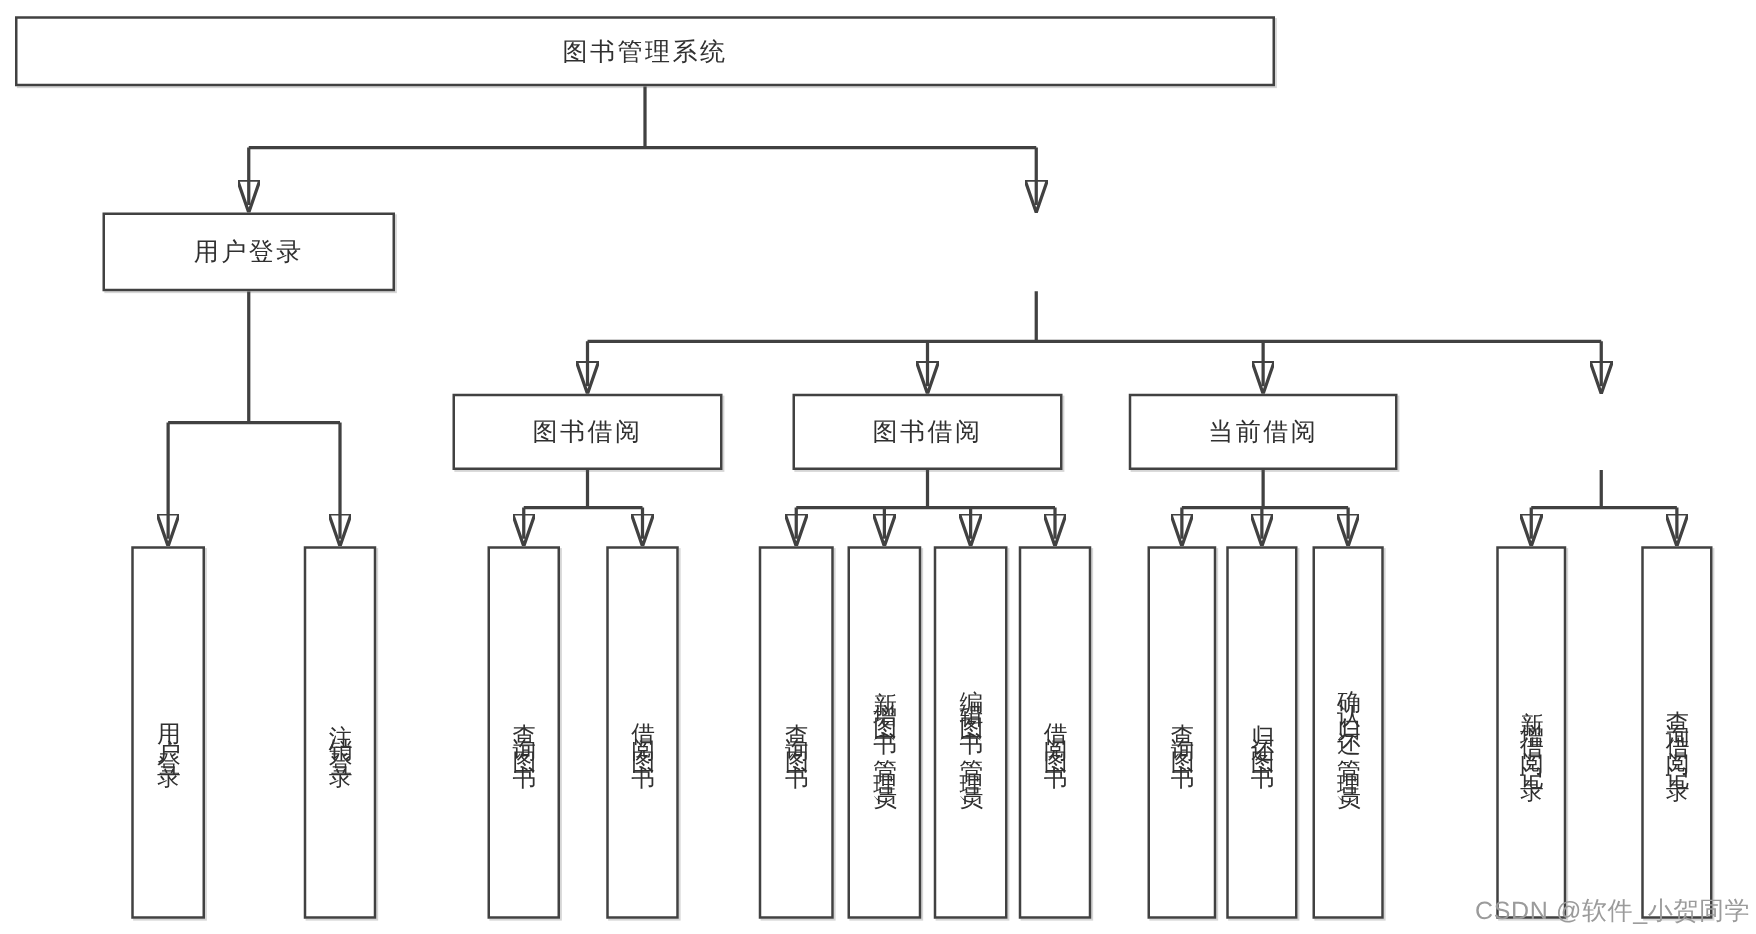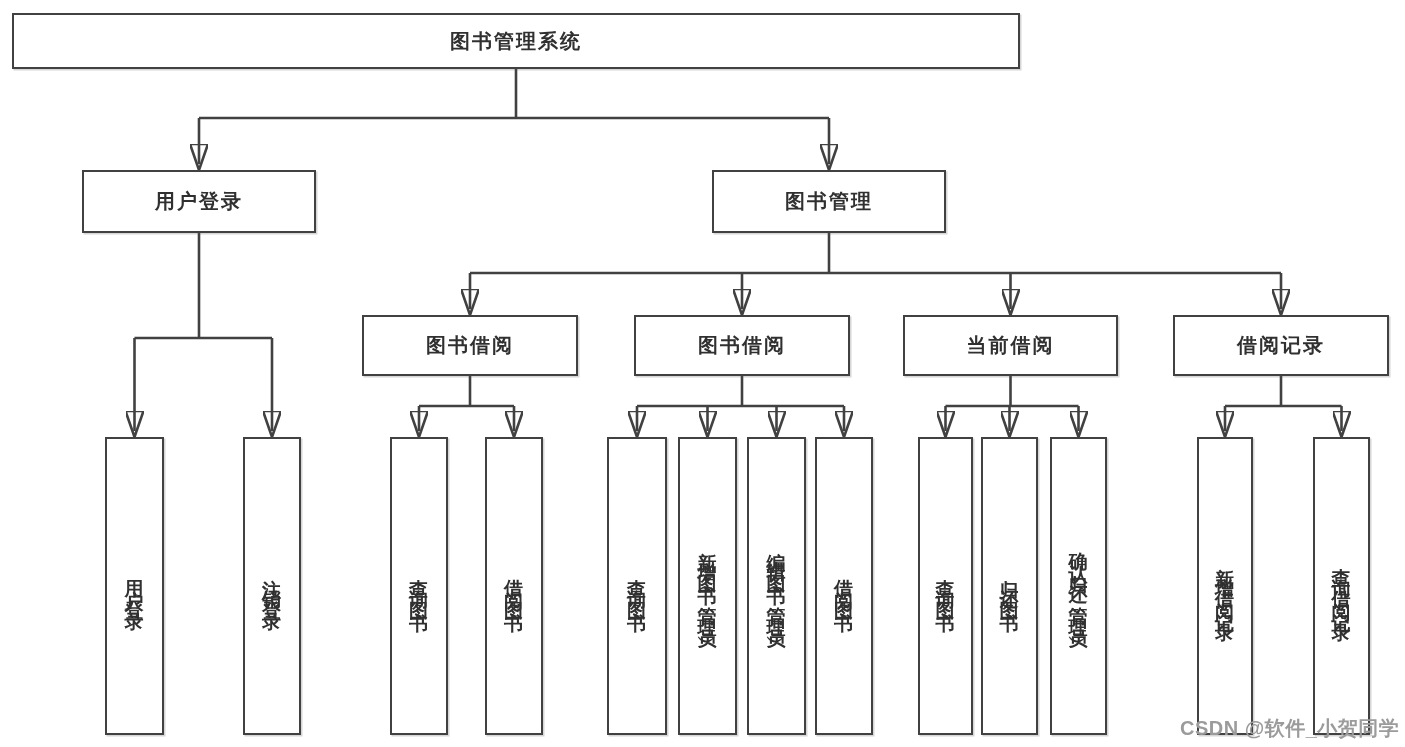--- a/index.html
+++ b/index.html
@@ -4,21 +4,21 @@
 <style>
   :root{
     --line:#414141;
     --text:#303030;
     --wm:#9b9b9b;
     --bg:#ffffff;
   }
   html,body{margin:0;padding:0;background:var(--bg);}
   body{font-family:"Liberation Sans","DejaVu Sans",sans-serif;}
   .canvas{
-    position:relative;width:1405px;height:747px;background:var(--bg);overflow:hidden;font-weight:bold;
+    position:relative;width:1405px;height:747px;background:var(--bg);overflow:hidden;
   }
   .connectors{position:absolute;left:0;top:0;z-index:0;}
   .connectors path{stroke:var(--line);stroke-width:2.6;fill:none;}
   .box{
     position:absolute;background:#fff;border:2.5px solid var(--line);
     box-sizing:border-box;display:flex;align-items:center;justify-content:center;
     z-index:1;box-shadow:1.5px 1.5px 0 rgba(90,90,90,0.25);
   }
   .hbox .lbl{
     font-size:20px;color:var(--text);letter-spacing:2px;white-space:nowrap;
@@ -86,35 +86,29 @@
     <path d="M1341.5,406 V431" marker-end="url(#arw)"></path>
   </svg>
 
   <div class="box hbox" style="left:12px;top:13px;width:1008px;height:56px">
     <span class="lbl">图书管理系统</span>
   </div>
 
   <div class="box hbox" style="left:82px;top:170px;width:234px;height:63px">
     <span class="lbl">用户登录</span>
   </div>
-  <div class="box hbox" style="left:712px;top:170px;width:234px;height:63px">
-    <span class="lbl">图书管理</span>
-  </div>
 
   <div class="box hbox" style="left:362px;top:315px;width:216px;height:61px">
     <span class="lbl">图书借阅</span>
   </div>
   <div class="box hbox" style="left:903px;top:315px;width:215px;height:61px">
     <span class="lbl">当前借阅</span>
   </div>
   <div class="box hbox" style="left:634px;top:315px;width:216px;height:61px">
     <span class="lbl">图书借阅</span>
-  </div>
-  <div class="box hbox" style="left:1173px;top:315px;width:216px;height:61px">
-    <span class="lbl">借阅记录</span>
   </div>
 
   <div class="box vbox" style="left:105px;top:437px;width:59px;height:298px">
     <span class="lbl">用户登录</span>
   </div>
   <div class="box vbox" style="left:243px;top:437px;width:58px;height:298px">
     <span class="lbl">注销登录</span>
   </div>
 
   <div class="box vbox" style="left:390px;top:437px;width:58px;height:298px">

